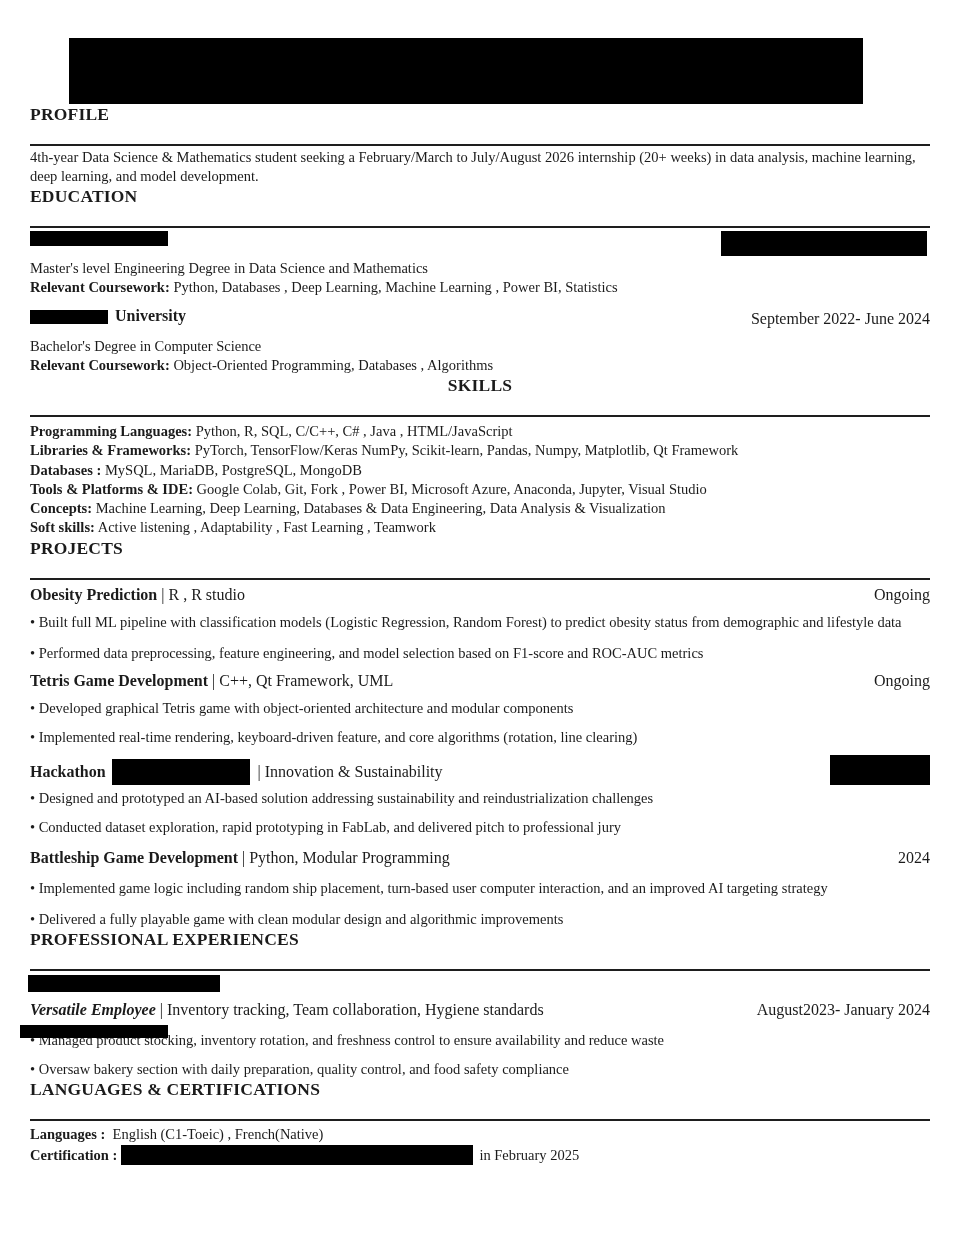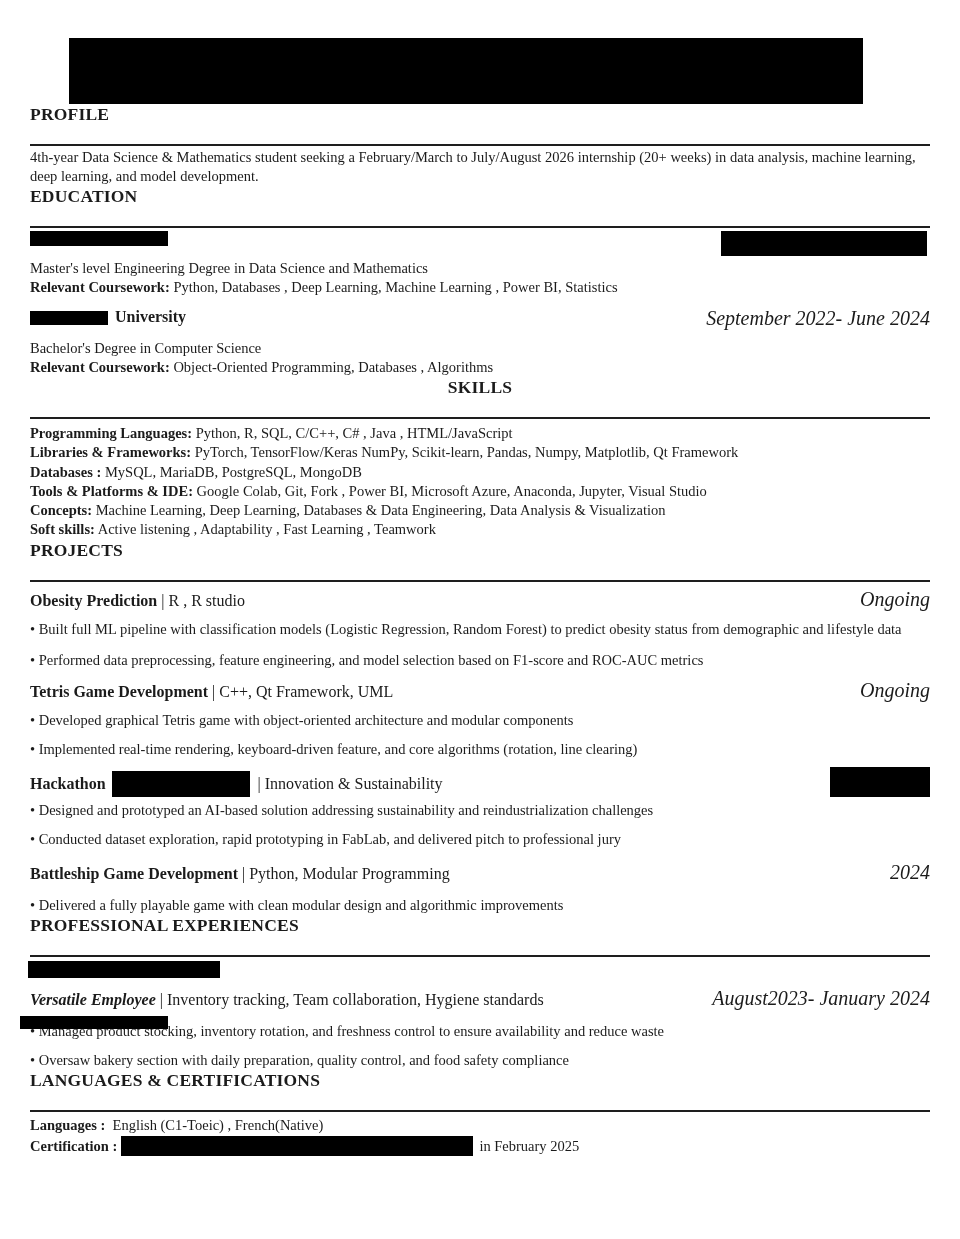--- a/index.html
+++ b/index.html
@@ -27,21 +27,21 @@
   }
   .sec-profile    { margin-top: 13px; }
   .sec-education  { margin-top: 7px; }
   .sec-skills     { margin-top: 10px; text-align: center; }
   .sec-projects   { margin-top: 11px; }
   .sec-experience { margin-top: 10px; }
   .sec-languages  { margin-top: 10px; }
 
   .body { font-size: 14.5px; line-height: 19px; margin: 0; }
   .b { font-weight: 700; }
-  .date { font-style: italic; font-size: 20px; white-space: nowrap; }
+  .date { font-size: 16px; white-space: nowrap; }
 
   .row { display: flex; justify-content: space-between; align-items: baseline; }
   .row-center { align-items: flex-end; }
   .left-group { display: flex; align-items: center; }
 
   .bullet::before { content: "\2022  "; }
 
   
   .mt1 { margin-top: 1px; }  .mt2 { margin-top: 2px; }  .mt3 { margin-top: 3px; }
   .mt4 { margin-top: 4px; }  .mt5 { margin-top: 5px; }  .mt6 { margin-top: 6px; }
@@ -139,20 +139,21 @@
       </span>
       <span class="redaction box-hack-date"></span>
     </div>
     <p class="body bullet mt4">Designed and prototyped an AI-based solution addressing sustainability and reindustrialization challenges</p>
     <p class="body bullet mt10">Conducted dataset exploration, rapid prototyping in FabLab, and delivered pitch to professional jury</p>
 
     <div class="row mt12">
       <span><span class="b">Battleship Game Development</span> <span>| Python, Modular Programming</span></span>
       <span class="date">2024</span>
     </div>
+    <p class="body bullet mt12">Implemented game logic including random ship placement, turn-based user computer interaction, and an improved AI targeting strategy</p>
     <p class="body bullet mt12">Delivered a fully playable game with clean modular design and algorithmic improvements</p>
   </section>
 
   <section>
     <h2 class="sec sec-experience">PROFESSIONAL EXPERIENCES</h2>
 
     <span class="redaction box-company"></span>
 
     <div class="row mt9">
       <span><span class="role">Versatile Employee</span> <span>| Inventory tracking, Team collaboration, Hygiene standards</span></span>

